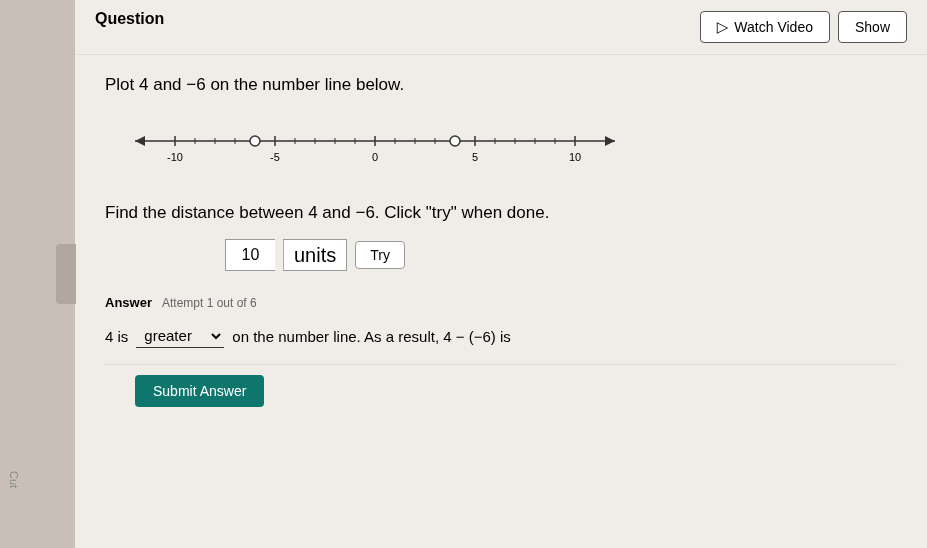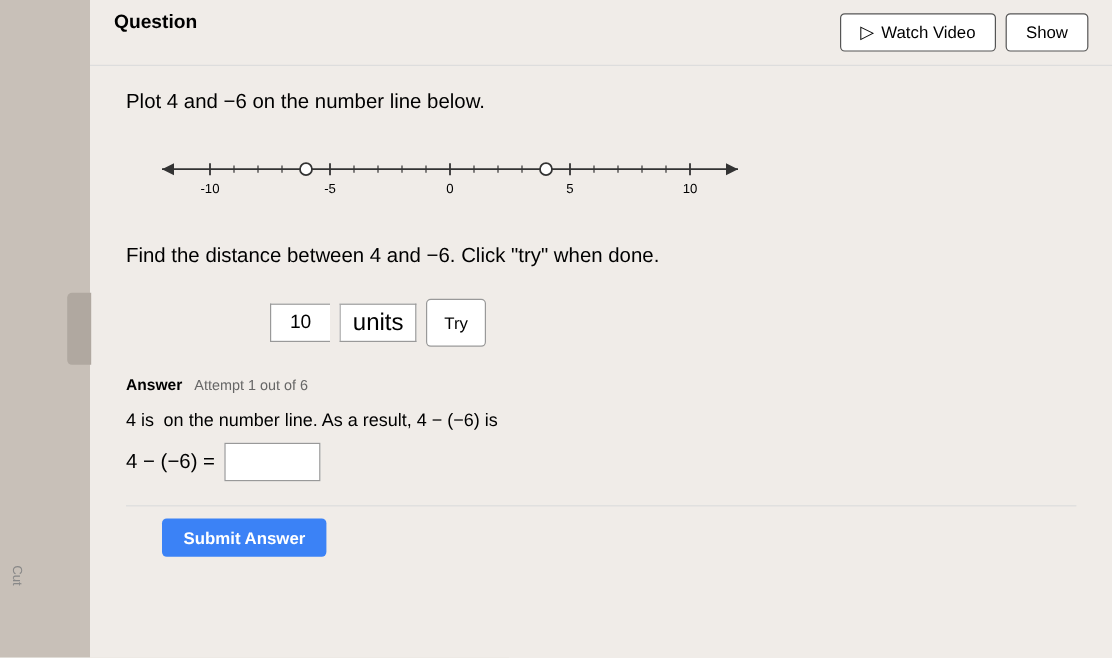--- a/index.html
+++ b/index.html
@@ -104,21 +104,21 @@
       position: relative;
       height: 60px;
     }
 
     .number-line-svg {
       display: block;
     }
 
     .distance-question {
       font-size: 17px;
-      margin-bottom: 26px;
+      margin-bottom: 16px;
       font-family: Arial, sans-serif;
     }
 
     .distance-input-row {
       display: flex;
       align-items: center;
       gap: 8px;
       margin-left: 120px;
       margin-bottom: 24px;
     }
@@ -140,21 +140,21 @@
       border-left: 1.5px solid #aaa;
       padding: 0 10px;
       display: flex;
       align-items: center;
       font-size: 20px;
       font-family: Arial, sans-serif;
       background: white;
     }
 
     .try-btn {
-      height: 40px;
+      height: 28px;
       padding: 0 14px;
       border: 1.5px solid #999;
       border-radius: 4px;
       background: white;
       cursor: pointer;
       font-size: 14px;
       font-family: Arial, sans-serif;
     }
 
     .answer-section {
@@ -216,28 +216,28 @@
       height: 32px;
       border: 1.5px solid #999;
       text-align: center;
       font-size: 16px;
       font-family: Arial, sans-serif;
       background: white;
     }
 
     .submit-btn {
       padding: 8px 18px;
-      background: #3b82f6;
+      background: #0f766e;
       color: white;
       border: none;
       border-radius: 4px;
       cursor: pointer;
       font-size: 14px;
       font-family: Arial, sans-serif;
-      font-weight: bold;
+      font-weight: normal;
     }
 
     .cut-label {
       position: absolute;
       left: 8px;
       bottom: 60px;
       font-size: 11px;
       color: #888;
       font-family: Arial, sans-serif;
       writing-mode: vertical-rl;
@@ -346,27 +346,27 @@
     </div>
 
     <div class="answer-section">
       <div class="answer-label-row">
         <span class="answer-label">Answer</span>
         <span class="attempt-label">Attempt 1 out of 6</span>
       </div>
 
       <div class="sentence-row">
         <span>4 is</span>
+        <select class="inline-select">
+          <option value="greater">greater</option>
+          <option value="less">less</option>
+        </select>
         <span>on the number line. As a result, 4 − (−6) is</span>
       </div>
 
-      <div class="equation-row">
-        <span>4 − (−6) =</span>
-        <input class="equation-input" type="text" value="" style="">
-      </div>
     </div>
 
     <div class="bottom-bar">
       <button class="submit-btn">Submit Answer</button>
     </div>
 
   </div>
 </div>
 
 </body></html>

